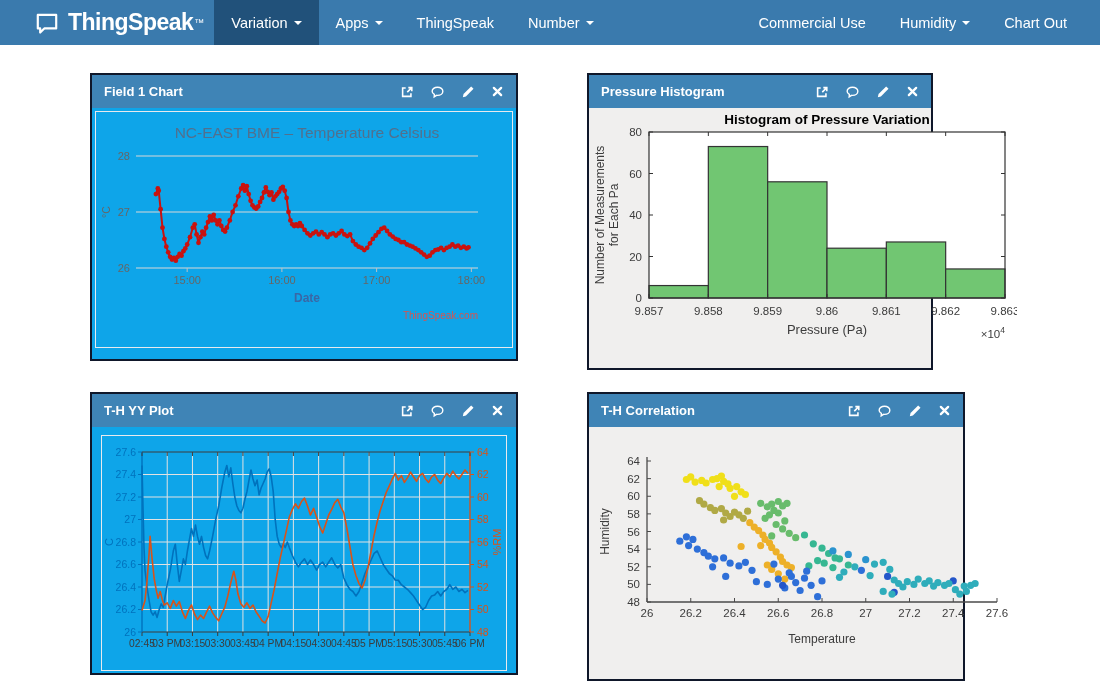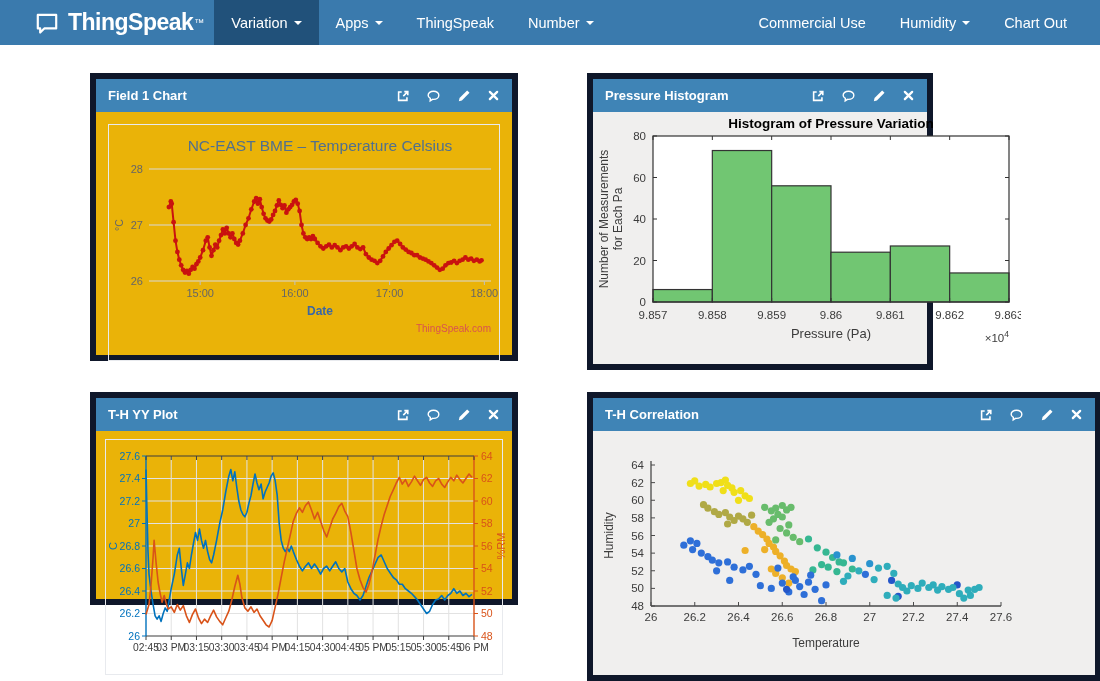--- a/index.html
+++ b/index.html
@@ -22,35 +22,35 @@
     display:flex;align-items:center;padding:0 17px;font-size:14.5px;
     color:#fff;cursor:pointer;white-space:nowrap;
   }
   .nav-item.active{background:#21517a;}
   .caret{
     display:inline-block;width:0;height:0;margin-left:6px;
     border-left:4px solid transparent;border-right:4px solid transparent;
     border-top:4px solid #fff;
   }
   
-  .panel{position:absolute;background:#eab308;border:6px solid #0f172a;box-sizing:border-box;}
+  .panel{position:absolute;background:#0ea5e9;border:2px solid #0f172a;box-sizing:border-box;}
   .p1{left:90px;top:73px;width:428px;height:288px;}
   .p2{left:587px;top:73px;width:346px;height:297px;}
-  .p3{left:90px;top:392px;width:428px;height:213px;}
-  .p4{left:587px;top:392px;width:514px;height:289px;}
+  .p3{left:90px;top:392px;width:428px;height:283px;}
+  .p4{left:587px;top:392px;width:378px;height:289px;}
   .phead{
     height:33px;background:#3f84b6;display:flex;align-items:center;
     padding:0 12px;box-sizing:border-box;
   }
   .ptitle{color:#fff;font-weight:bold;font-size:13px;}
   .picons{margin-left:auto;display:flex;align-items:center;gap:16px;}
   .icon-btn{display:block;cursor:pointer;line-height:0;}
   .pbody{position:relative;height:calc(100% - 33px);box-sizing:border-box;}
   .pbody.gray{background:#f0efee;}
-  .chartframe{border:1px solid #e8eaee;margin:12px;}
+  .chartframe{border:1px solid #e8eaee;margin:3px;}
   .p3 .chartframe{margin:8px 9px;}
   svg text{font-family:"Liberation Sans",sans-serif;}
 </style>
 </head>
 <body>
 
 <nav class="navbar">
   <div class="brand">
     <svg width="26" height="26" viewBox="0 0 24 24">
       <path d="M3.5 4.5 h17 v12.5 h-11 l-3.8 3.8 v-3.8 h-2.2 z" fill="none" stroke="#ffffff" stroke-width="2" stroke-linejoin="round"></path>

